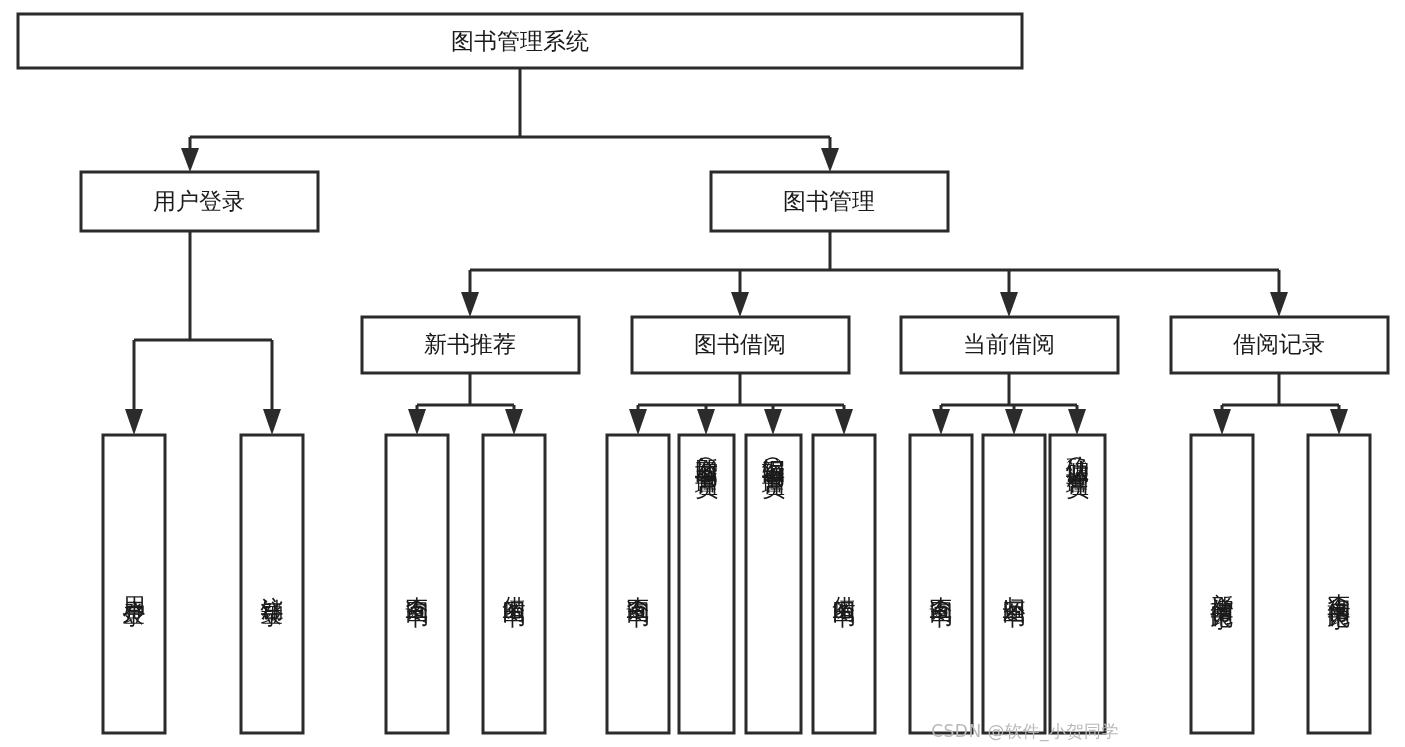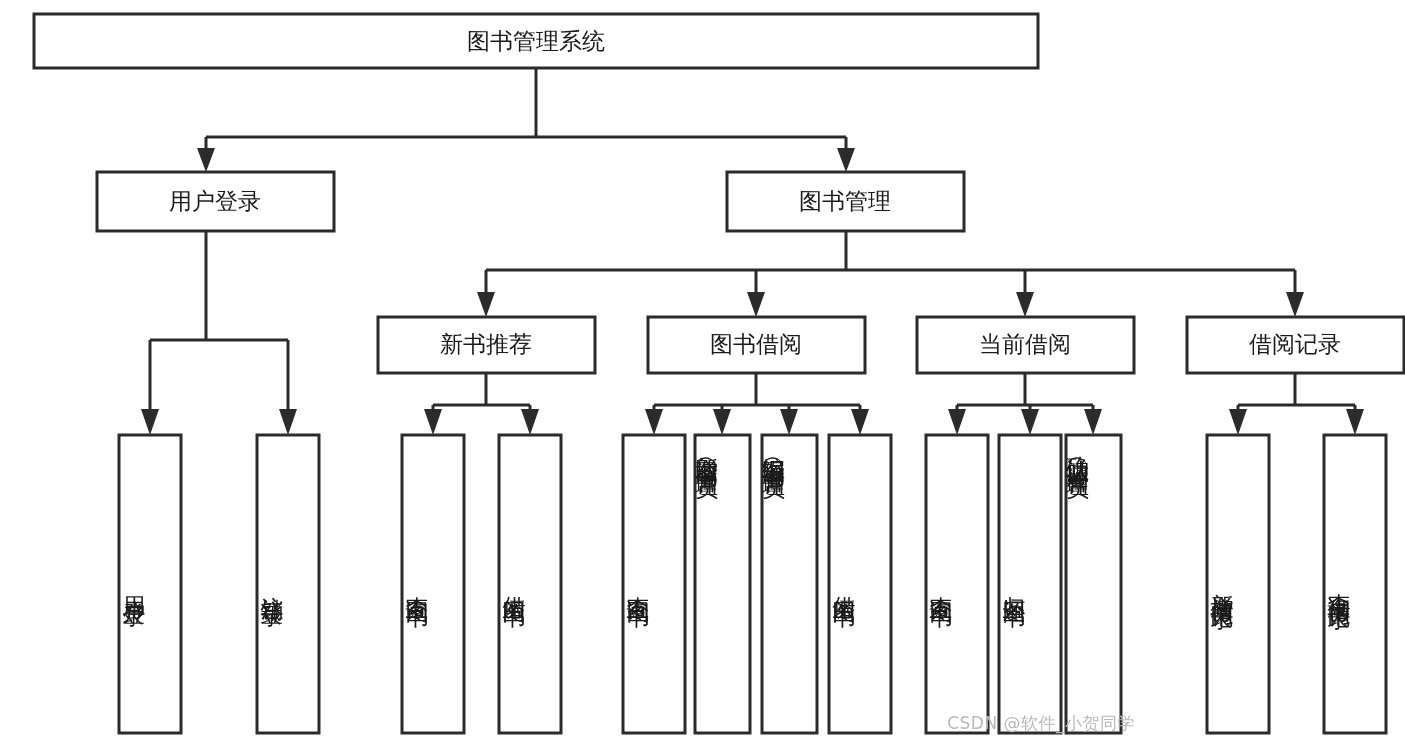--- a/index.html
+++ b/index.html
@@ -13,21 +13,20 @@
     font-family: "DejaVu Sans", "Liberation Sans", sans-serif;
     overflow: hidden;
     position: relative;
   }
   #diagram-root {
     position: absolute;
     left: 0;
     top: 0;
     width: 1133px;
     height: 747px;
-    padding-left: 16px;
   }
   svg.flow {
     display: block;
     width: 1405px;
     height: 747px;
   }
   .node-rect {
     fill: #ffffff;
     stroke: #2b2b2b;
     stroke-width: 3;
@@ -63,21 +62,21 @@
     font-size: 23px;
     line-height: 1.0;
     color: #1a1a1a;
     letter-spacing: 3px;
     white-space: nowrap;
     text-align: center;
   }
   .watermark {
     position: absolute;
     right: 14px;
-    bottom: 12px;
+    bottom: 4px;
     font-family: "DejaVu Sans", "Liberation Sans", sans-serif;
     font-size: 17px;
     color: #b9b9b9;
     letter-spacing: 0.5px;
     white-space: nowrap;
     pointer-events: none;
   }
 </style>
 </head>
 <body>

